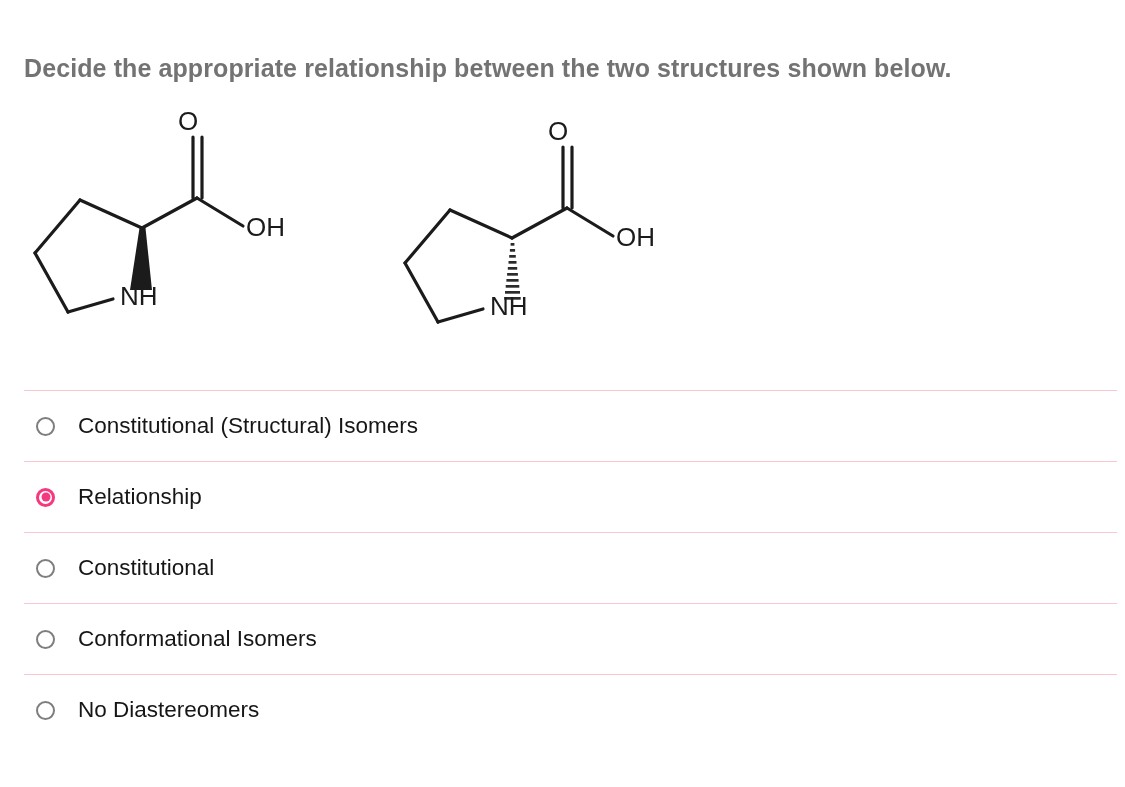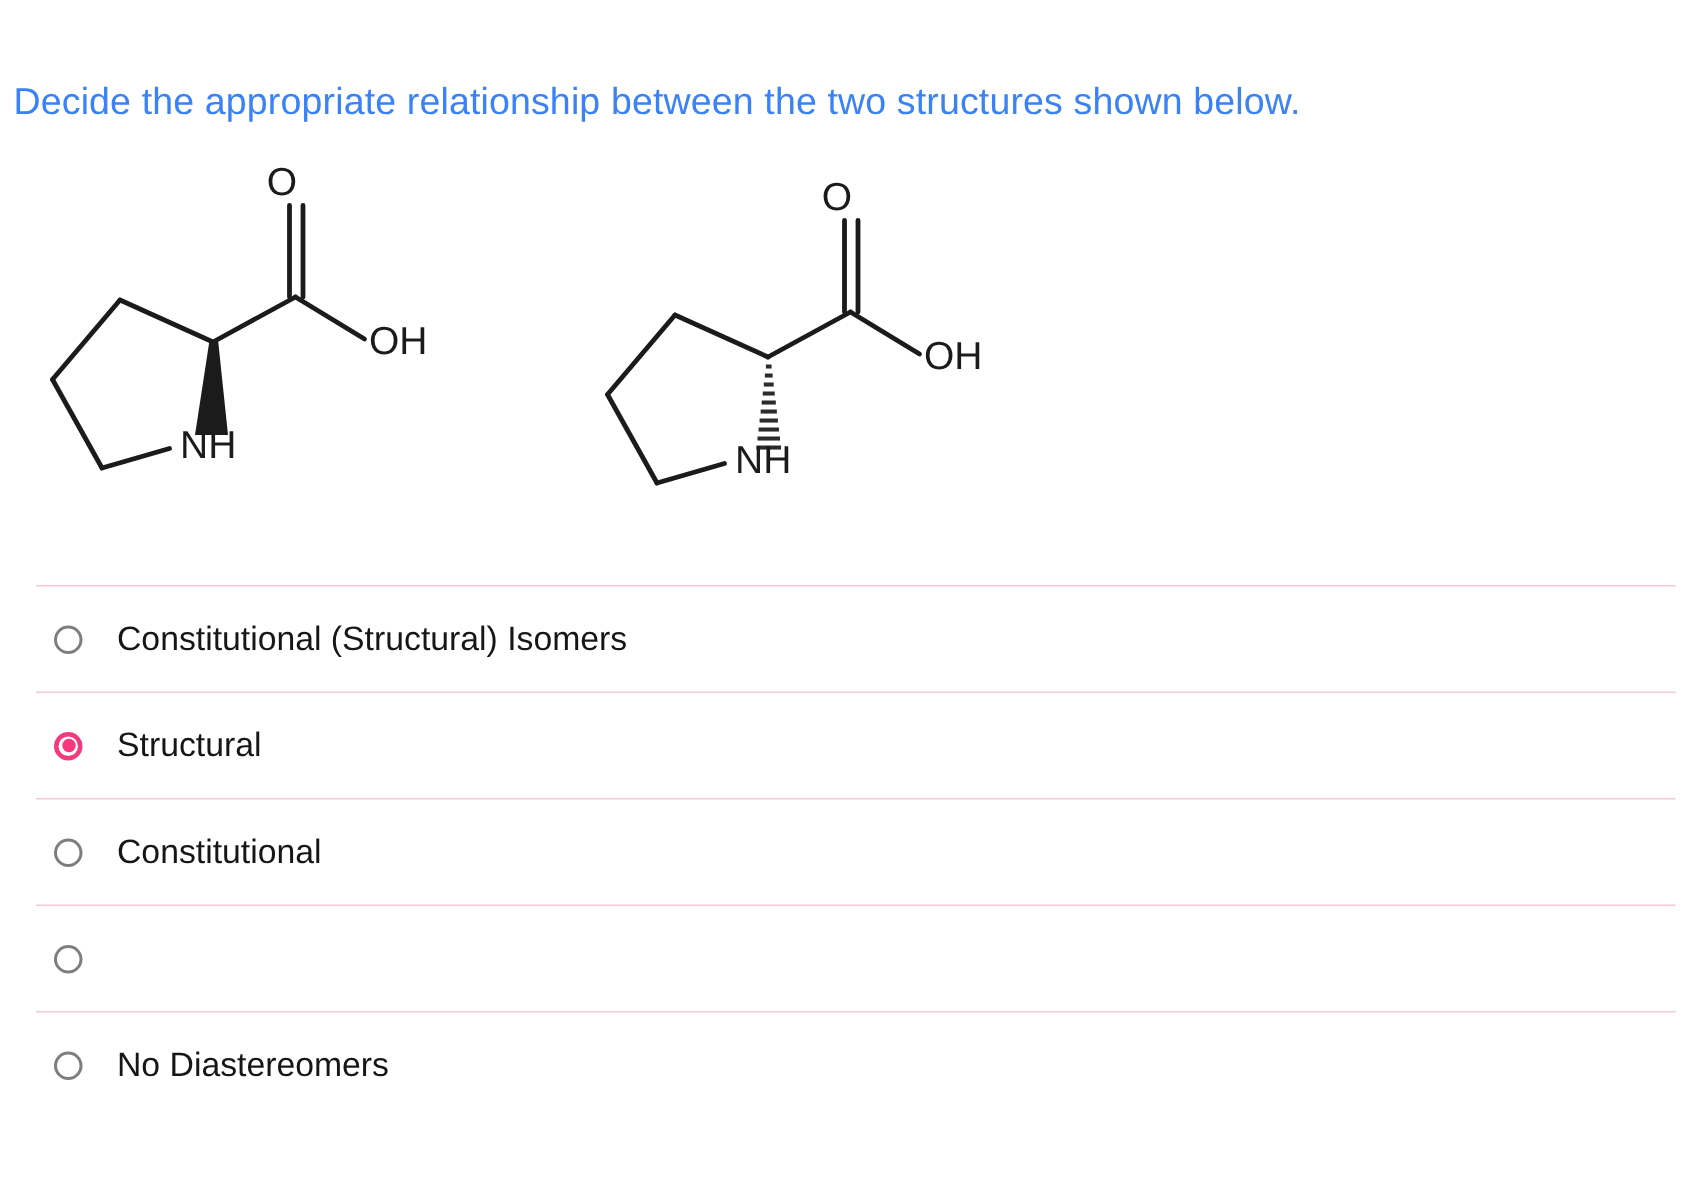--- a/index.html
+++ b/index.html
@@ -13,27 +13,28 @@
     position: relative;
     overflow: hidden;
     font-family: "Liberation Sans", sans-serif;
     color: #1a1a1a;
     -webkit-font-smoothing: antialiased;
   }
 
   
   .prompt {
     position: absolute;
-    left: 9px;
+    left: 24px;
     top: 52px;
     font-size: 25px;
     line-height: 32px;
-    color: #3b82f6;
+    color: #737373;
     letter-spacing: 0.1px;
     white-space: nowrap;
+    font-weight: bold;
   }
 
   
   .structures {
     position: absolute;
     left: 0;
     top: 100px;
     width: 1125px;
     height: 260px;
   }
@@ -170,30 +171,31 @@
 
 <div class="options">
 
   <div class="option-row">
     <span class="radio"></span>
     <span class="option-label">Constitutional (Structural) Isomers</span>
   </div>
 
   <div class="option-row selected">
     <span class="radio"></span>
-    <span class="option-label">Structural</span>
+    <span class="option-label">Relationship</span>
   </div>
 
   <div class="option-row">
     <span class="radio"></span>
     <span class="option-label">Constitutional</span>
   </div>
 
   <div class="option-row">
     <span class="radio"></span>
+    <span class="option-label">Conformational Isomers</span>
   </div>
 
   <div class="option-row">
     <span class="radio"></span>
     <span class="option-label">No Diastereomers</span>
   </div>
 
 </div>
 
 </body></html>

